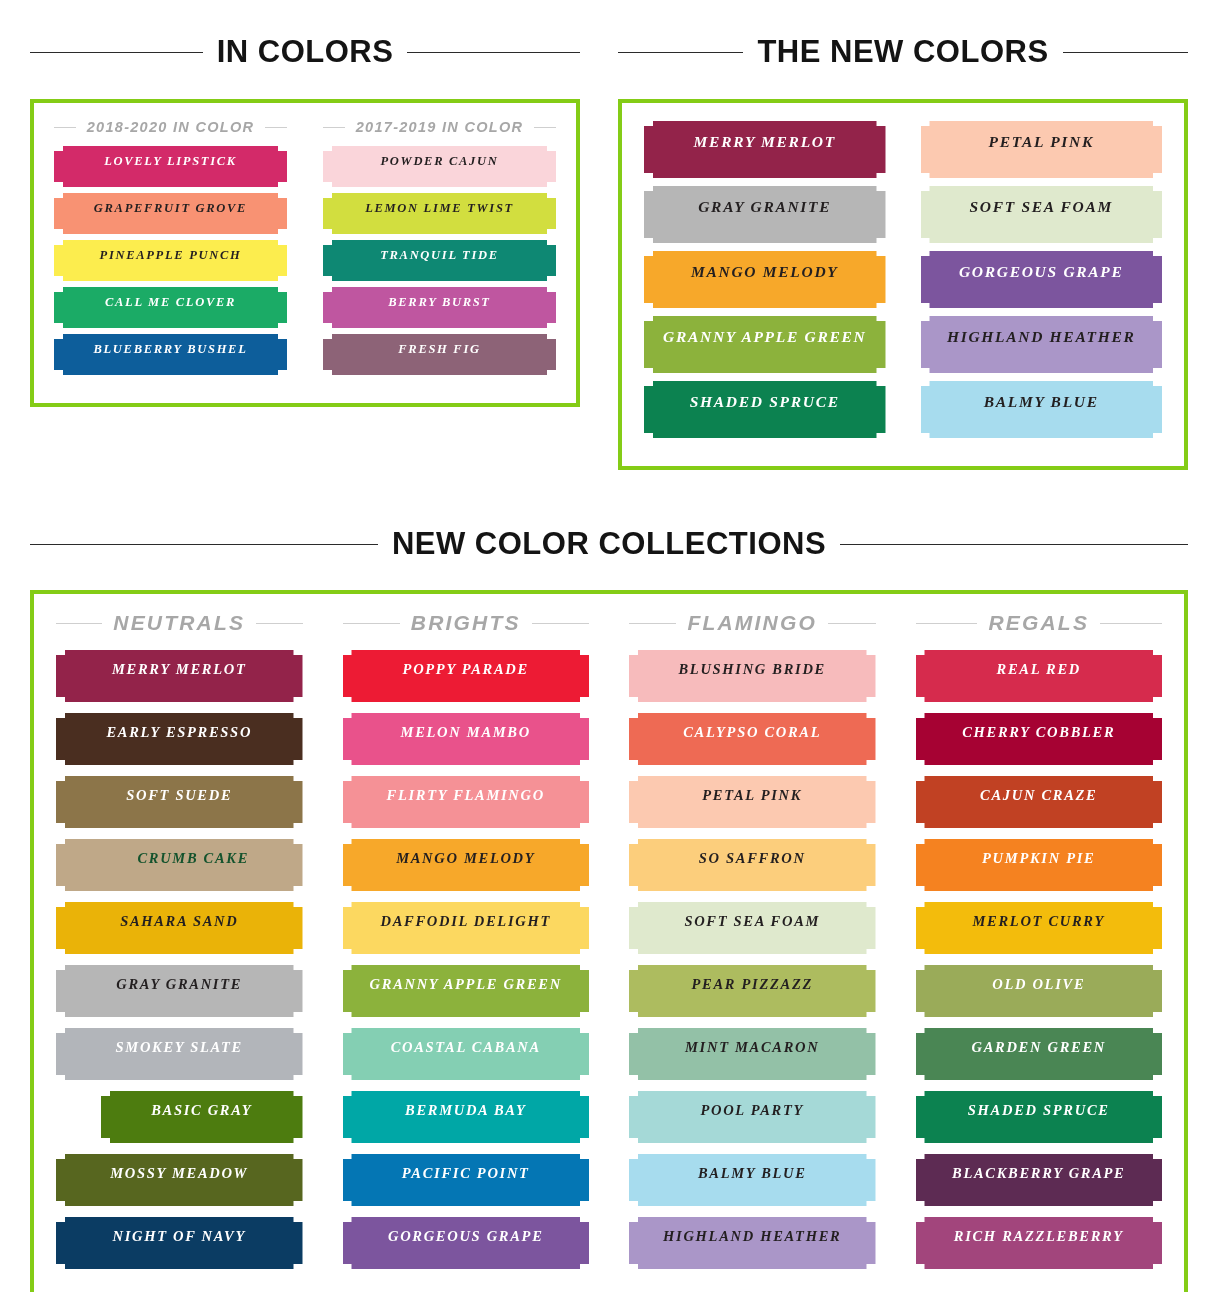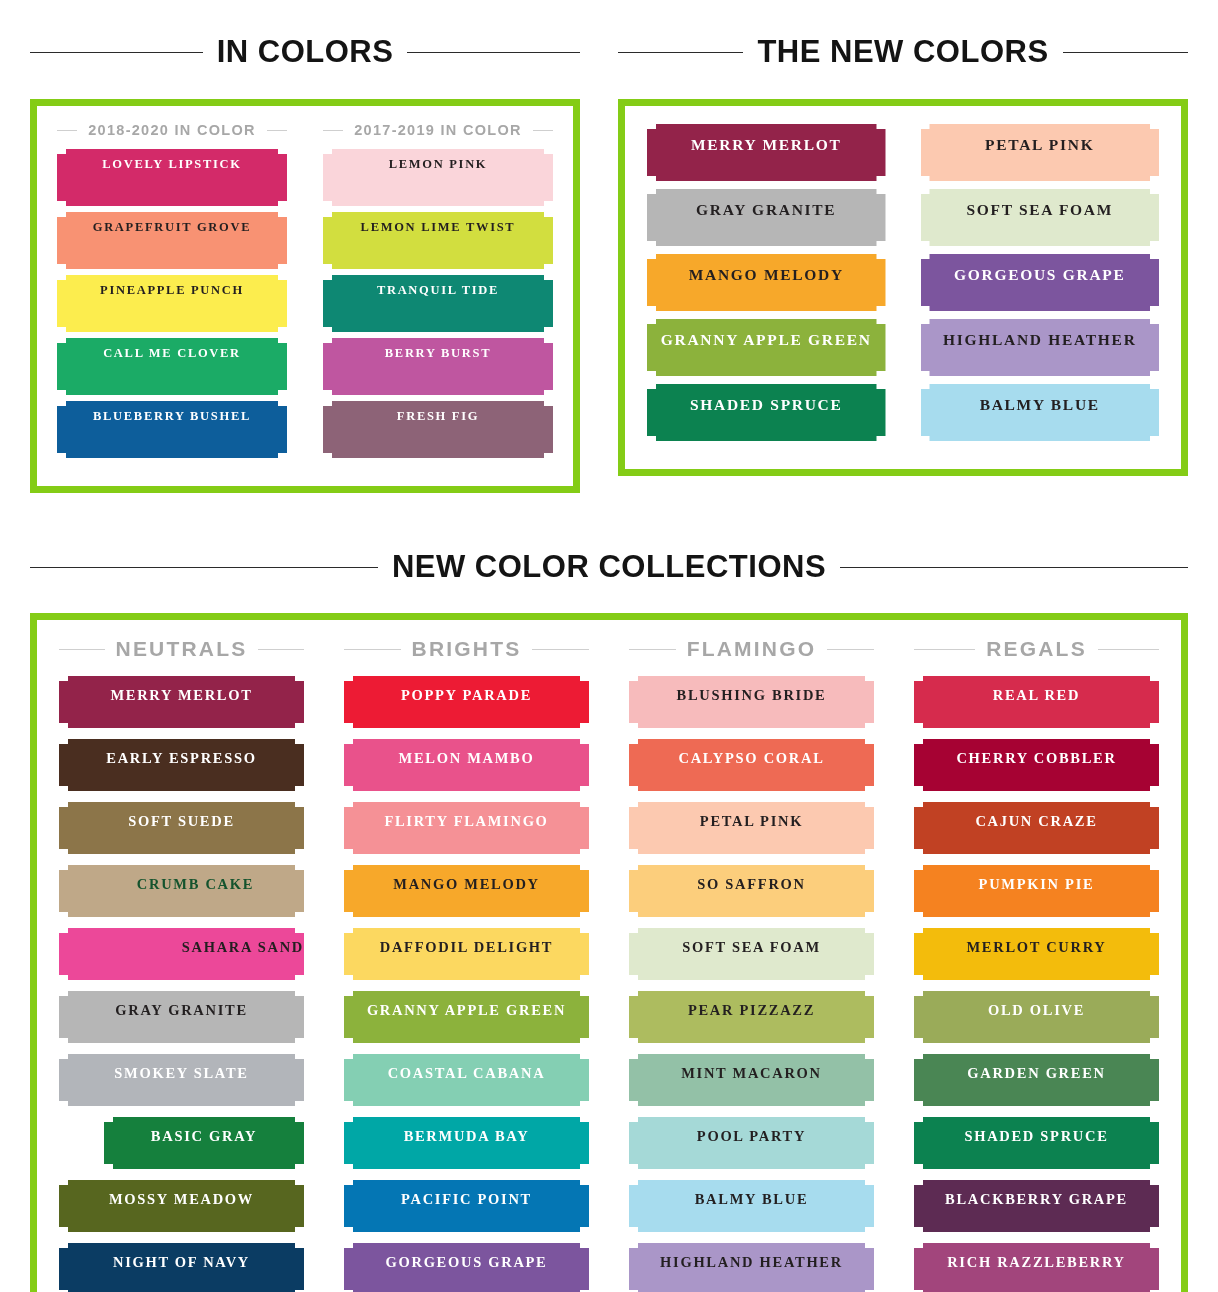--- a/index.html
+++ b/index.html
@@ -46,24 +46,25 @@
   .top-col {
     box-sizing: border-box;
   }
   .top-col.left  { width: 608px; padding: 0 28px 0 30px; }
   .top-col.right { width: 610px; padding: 0 30px 0 10px; }
 
   .top-col .section-title { font-size: 31px; margin-top: 34px; }
 
   
   .panel {
-    border: 7px solid #84cc16;
+    border: 4px solid #84cc16;
     background: #fff;
     box-sizing: border-box;
     margin-top: 29px;
+    font-style: italic;
   }
   .panel.in-colors   { padding: 16px 20px 22px 20px; }
   .panel.new-colors  { padding: 18px 22px 20px 22px; }
 
   
   .sub-head {
     display: flex;
     align-items: center;
     gap: 11px;
     color: #a7a7a7;
@@ -98,21 +99,21 @@
       calc(100% - 9px) 5px, 100% 5px,
       100% calc(100% - 5px), calc(100% - 9px) calc(100% - 5px),
       calc(100% - 9px) 100%, 9px 100%,
       9px calc(100% - 5px), 0 calc(100% - 5px),
       0 5px, 9px 5px
     );
   }
 
   
   .in-colors .swatch {
-    height: 57px;
+    height: 41px;
     line-height: 31px;
     font-size: 12.5px;
     margin-bottom: 6px;
   }
   .in-colors .cols { display: flex; gap: 36px; }
   .in-colors .col  { width: 253px; }
 
   
   .new-colors .swatch {
     height: 57px;
@@ -167,21 +168,21 @@
               <div class="swatch" style="background: rgb(13, 94, 155); color: rgb(255, 255, 255);"><span>BLUEBERRY BUSHEL</span></div>
             </div>
         </div>
         <div class="col">
           <div class="sub-head">
             <span class="rule"></span>
             <span class="txt">2017-2019 IN COLOR</span>
             <span class="rule"></span>
           </div>
           <div class="sw-list">
-              <div class="swatch" style="background: rgb(250, 213, 218); color: rgb(35, 31, 32);"><span>LEMON PINK</span></div>
+              <div class="swatch" style="background: rgb(250, 213, 218); color: rgb(35, 31, 32);"><span>POWDER CAJUN</span></div>
               <div class="swatch" style="background: rgb(210, 222, 63); color: rgb(35, 31, 32);"><span>LEMON LIME TWIST</span></div>
               <div class="swatch" style="background: rgb(14, 136, 115); color: rgb(255, 255, 255);"><span>TRANQUIL TIDE</span></div>
               <div class="swatch" style="background: rgb(191, 86, 160); color: rgb(255, 255, 255);"><span>BERRY BURST</span></div>
               <div class="swatch" style="background: rgb(141, 99, 119); color: rgb(255, 255, 255);"><span>FRESH FIG</span></div>
             </div>
         </div>
       </div>
     </div>
   </div>
 
@@ -230,24 +231,24 @@
         <div class="sub-head big">
           <span class="rule"></span>
           <span class="txt">NEUTRALS</span>
           <span class="rule"></span>
         </div>
         <div class="sw-list">
             <div class="swatch" style="background: rgb(147, 35, 74); color: rgb(255, 255, 255);"><span>MERRY MERLOT</span></div>
             <div class="swatch" style="background: rgb(74, 46, 32); color: rgb(255, 255, 255);"><span>EARLY ESPRESSO</span></div>
             <div class="swatch" style="background: rgb(140, 117, 73); color: rgb(255, 255, 255);"><span>SOFT SUEDE</span></div>
             <div class="swatch" style="background: rgb(191, 168, 136); color: #14532d; padding-left: 28px;"><span>CRUMB CAKE</span></div>
-            <div class="swatch" style="background: #ec4899; color: rgb(35, 31, 32); text-align: right;"><span>SAHARA SAND</span></div>
+            <div class="swatch" style="background: #eab308; color: rgb(35, 31, 32);"><span>SAHARA SAND</span></div>
             <div class="swatch" style="background: rgb(182, 182, 182); color: rgb(35, 31, 32);"><span>GRAY GRANITE</span></div>
             <div class="swatch" style="background: rgb(178, 181, 186); color: rgb(255, 255, 255);"><span>SMOKEY SLATE</span></div>
-            <div class="swatch" style="background: #15803d; color: rgb(255, 255, 255); margin-left: 45px;"><span>BASIC GRAY</span></div>
+            <div class="swatch" style="background: #4d7c0f; color: rgb(255, 255, 255); margin-left: 45px;"><span>BASIC GRAY</span></div>
             <div class="swatch" style="background: rgb(87, 102, 31); color: rgb(255, 255, 255);"><span>MOSSY MEADOW</span></div>
             <div class="swatch" style="background: rgb(11, 60, 99); color: rgb(255, 255, 255);"><span>NIGHT OF NAVY</span></div>
           </div>
       </div>
 
       <div class="col">
         <div class="sub-head big">
           <span class="rule"></span>
           <span class="txt">BRIGHTS</span>
           <span class="rule"></span>

